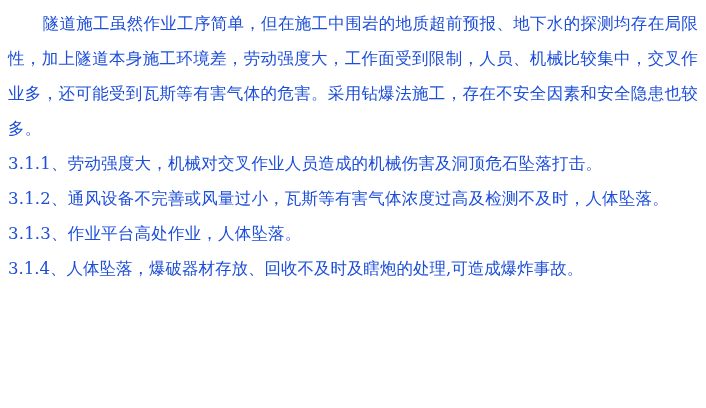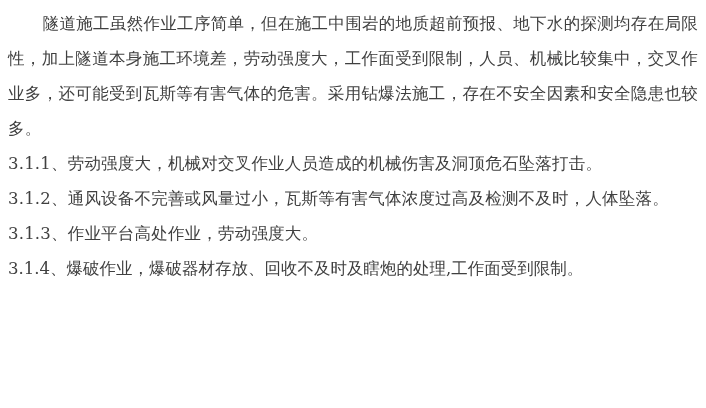--- a/index.html
+++ b/index.html
@@ -7,21 +7,21 @@
     padding: 0;
     background: #ffffff;
   }
   #page {
     width: 706px;
     height: 366px;
     background: #ffffff;
     position: relative;
     overflow: hidden;
     font-family: "DejaVu Serif", "Liberation Serif", serif;
-    color: #404040;
+    color: #1d4ed8;
   }
   .doc-body {
     padding: 6px 8px 0 8px;
     box-sizing: border-box;
   }
   .para {
     font-size: 16.5px;
     line-height: 35px;
     text-align: justify;
     text-justify: inter-ideograph;
@@ -36,16 +36,16 @@
   }
 </style>
 </head>
 <body>
 
 <div id="page">
   <div class="doc-body">
     <p class="para indent">隧道施工虽然作业工序简单，但在施工中围岩的地质超前预报、地下水的探测均存在局限性，加上隧道本身施工环境差，劳动强度大，工作面受到限制，人员、机械比较集中，交叉作业多，还可能受到瓦斯等有害气体的危害。采用钻爆法施工，存在不安全因素和安全隐患也较多。</p>
     <p class="para">3.1.1、劳动强度大，机械对交叉作业人员造成的机械伤害及洞顶危石坠落打击。</p>
     <p class="para">3.1.2、通风设备不完善或风量过小，瓦斯等有害气体浓度过高及检测不及时，人体坠落。</p>
-    <p class="para">3.1.3、作业平台高处作业，劳动强度大。</p>
-    <p class="para tight">3.1.4、爆破作业，爆破器材存放、回收不及时及瞎炮的处理,工作面受到限制。</p>
+    <p class="para">3.1.3、作业平台高处作业，人体坠落。</p>
+    <p class="para tight">3.1.4、人体坠落，爆破器材存放、回收不及时及瞎炮的处理,可造成爆炸事故。</p>
   </div>
 </div>
 
 </body></html>

